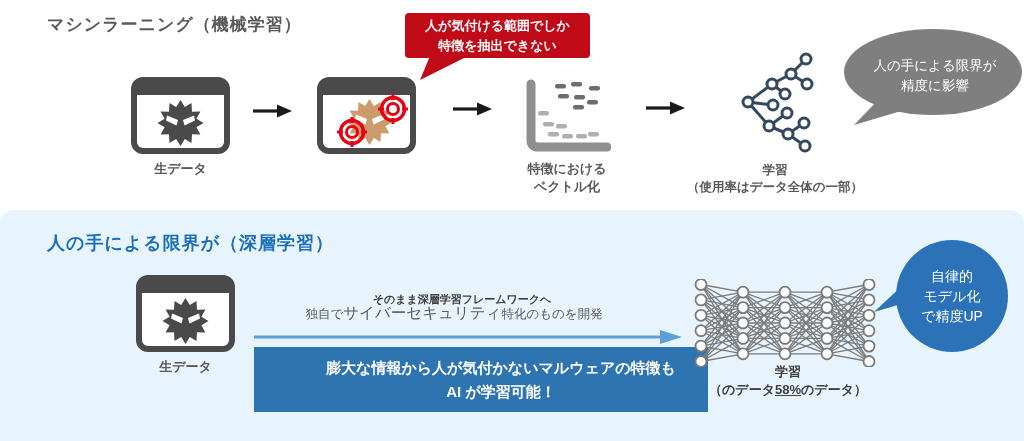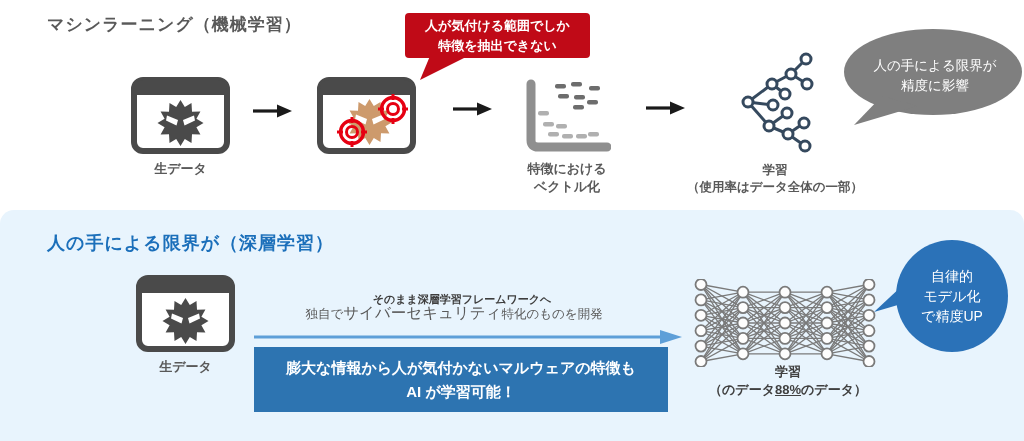--- a/index.html
+++ b/index.html
@@ -22,21 +22,21 @@
   .gray-bubble-text{left:852px;top:56px;width:166px;color:#fff;font-size:13.5px;font-weight:normal;line-height:1.5;}
   
   .panel{left:0;top:210px;width:1024px;height:231px;background:#e8f4fd;border-radius:14px 14px 0 0;}
   .dl-title{left:47px;top:231px;font-size:18px;font-weight:bold;color:#1b6fba;letter-spacing:1px;}
   .lbl-raw2{left:136px;top:358px;width:99px;}
   .dl-bold{left:297px;top:260px;width:330px;font-size:11px;font-weight:bold;color:#3d3d3d;margin-top:32px;}
   .dl-sub1{left:288px;top:287px;width:330px;font-size:12.5px;color:#595959;}
   .dl-sub2{left:264px;top:303px;width:380px;font-size:12.5px;color:#595959;}
   .dl-sub2 .em{font-size:15.5px;}
   .blue-box{left:254px;top:347px;width:414px;height:65px;background:#2d74b1;color:#fff;
-    font-size:15px;font-weight:bold;line-height:1.55;display:flex;align-items:center;justify-content:center;}
+    font-size:15px;font-weight:bold;line-height:1.55;display:flex;align-items:center;justify-content:center;padding-left:40px;}
   .lbl-learn2{left:690px;top:363px;width:196px;font-size:13px;font-weight:bold;color:#404040;line-height:1.35;}
   .lbl-learn2 .u{text-decoration:underline;}
   .blue-circle{left:896px;top:240px;width:112px;height:112px;border-radius:50%;background:#2b72b8;
     color:#fff;font-size:14px;font-weight:normal;line-height:1.45;display:flex;align-items:center;justify-content:center;text-align:center;}
 </style>
 </head>
 <body>
 
 <div id="stage">
 
@@ -324,21 +324,21 @@
         <circle cx="175" cy="20.9" r="5.5"></circle>
         <circle cx="175" cy="36.3" r="5.5"></circle>
         <circle cx="175" cy="51.7" r="5.5"></circle>
         <circle cx="175" cy="67.1" r="5.5"></circle>
         <circle cx="175" cy="82.5" r="5.5"></circle>
       </g>
     </svg>
   <div class="abs ctr lbl-learn2">
     <div>学習</div>
     <div>
-      <span>（のデータ</span><span class="u">88%</span><span>のデータ）</span>
+      <span>（のデータ</span><span class="u">58%</span><span>のデータ）</span>
     </div>
   </div>
 
   <svg class="abs" style="left:874px;top:284px" width="36" height="30" viewBox="0 0 36 30">
     <polygon points="30,0 0,28 34,18" fill="#2b72b8"></polygon>
   </svg>
   <div class="abs pre blue-circle">自律的
 モデル化
 で精度UP</div>
 

